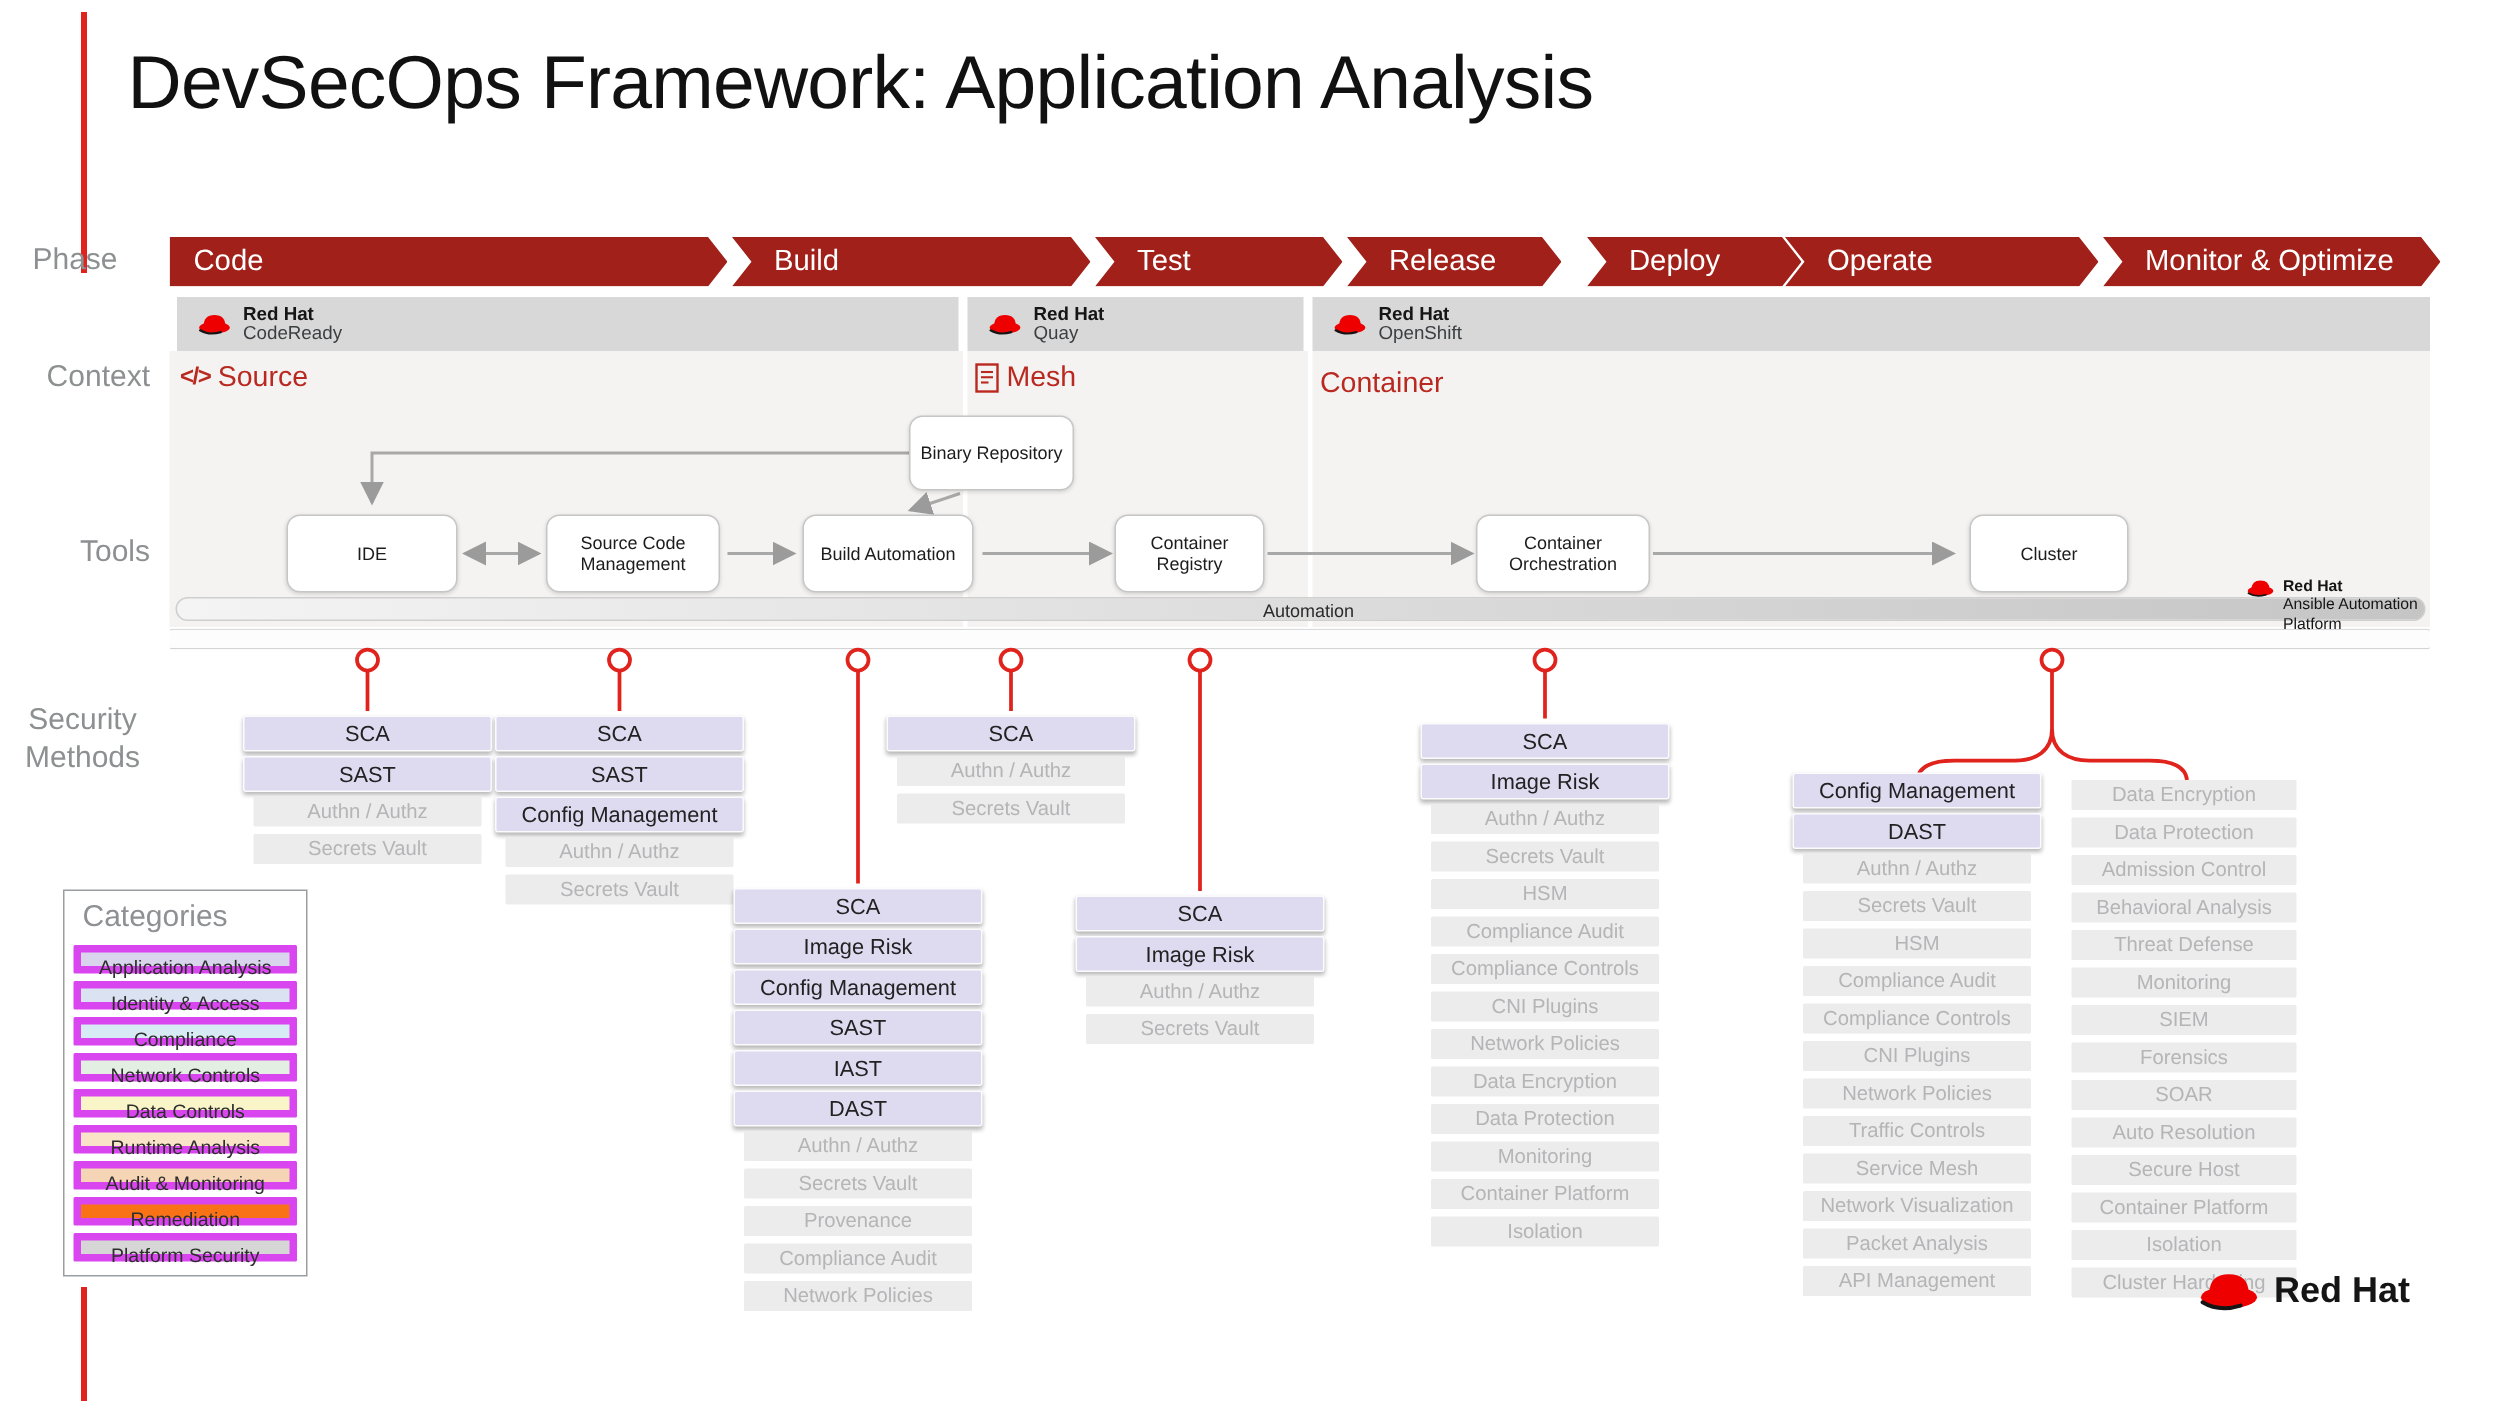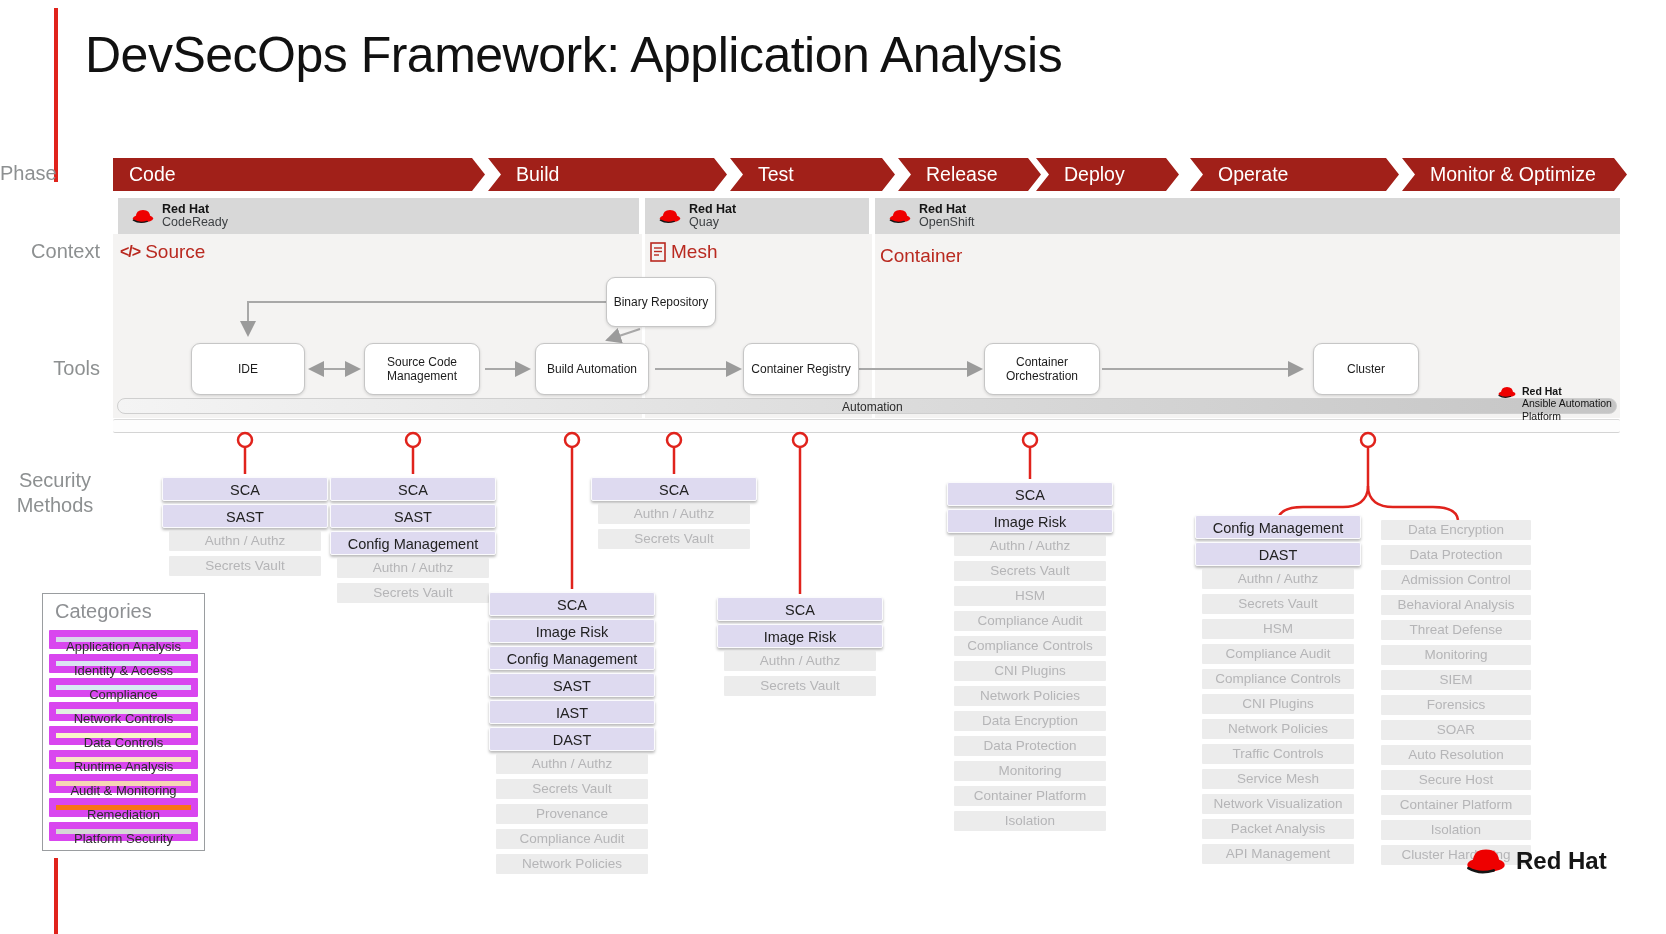--- a/index.html
+++ b/index.html
@@ -7,21 +7,21 @@
   .canvas {
     position:relative; width:1666px; height:934px; overflow:hidden;
     font-family:"Liberation Sans","DejaVu Sans",sans-serif; background:#fff; color:#151515;
   }
   .accent-line { position:absolute; width:4px; background:#e0231c; }
   .accent-top { left:54px; top:8px; height:174px; }
   .accent-bottom { left:54px; top:858px; height:76px; }
   .page-title { position:absolute; left:85px; top:26px; font-size:50px; font-weight:300; letter-spacing:-0.5px; color:#111; }
 
   .row-label { position:absolute; color:#8d9091; font-size:20px; }
-  .lbl-phase { left:0; top:162px; width:100px; text-align:left; }
+  .lbl-phase { left:0; top:162px; width:100px; text-align:center; }
   .lbl-context { left:0; top:240px; width:100px; text-align:right; }
   .lbl-tools { left:0; top:357px; width:100px; text-align:right; }
   .lbl-secmethods { left:2px; top:468px; width:106px; text-align:center; line-height:1.25; }
 
   
   .phase-seg { position:absolute; top:158px; height:33px; background:#a12019; color:#fff;
     font-size:19.5px; line-height:33px; padding-left:28px;
     clip-path:polygon(0 0, calc(100% - 13px) 0, 100% 50%, calc(100% - 13px) 100%, 0 100%, 13px 50%); }
   .phase-seg.first { clip-path:polygon(0 0, calc(100% - 13px) 0, 100% 50%, calc(100% - 13px) 100%, 0 100%); padding-left:16px; }
 
@@ -57,21 +57,21 @@
     white-space:nowrap; overflow:hidden; }
   .mbox.hl { width:100%; height:24px; line-height:24px; margin-bottom:3px; background:#dedaf0; color:#222;
     font-size:14.5px; border:1px solid #fbfbfd; box-shadow:0 2px 3px rgba(0,0,0,.28); border-radius:2px; }
   .narrow .mbox { width:100%; }
 
   
   .legend { position:absolute; left:42px; top:593px; width:163px; height:258px; background:#fff;
     border:1.5px solid #9a9da0; z-index:5; padding-top:6px; }
   .legend-title { color:#8e9093; font-size:20px; margin:0 0 7px 12px; }
   .cat-item { width:149px; height:19px; line-height:19px; margin:0 auto 5px auto; text-align:center;
-    font-size:13px; color:#2e2e2e; border:7px solid #d946ef; border-radius:1px; }
+    font-size:13px; color:#2e2e2e; border:5px solid #d946ef; border-radius:1px; }
 
   .ansible-logo { position:absolute; left:1497px; top:385px; display:flex; gap:5px; z-index:6; }
   .ansible-text { line-height:1.18; font-size:10.5px; color:#151515; }
   .ansible-text b { font-size:10.5px; }
 
   .footer-logo { position:absolute; left:1464px; top:846px; display:flex; align-items:center; gap:8px; z-index:6; }
   .footer-brand { font-size:24px; font-weight:bold; color:#151515; }
 
   .hat { display:inline-block; }
 </style>
@@ -99,21 +99,21 @@
   <div class="row-label lbl-tools">Tools</div>
   <div class="row-label lbl-secmethods">
     <div>Security</div>
     <div>Methods</div>
   </div>
 
   <div class="phase-seg" style="left:488px;width:239px;">Build</div>
   <div class="phase-seg first" style="left:113px;width:372px;">Code</div>
   <div class="phase-seg" style="left:730px;width:165px;">Test</div>
   <div class="phase-seg" style="left:898px;width:143px;">Release</div>
-  <div class="phase-seg" style="left:1036px;width:143px;">Deploy</div>
+  <div class="phase-seg" style="left:1058px;width:143px;">Deploy</div>
   <div class="phase-seg" style="left:1190px;width:209px;">Operate</div>
   <div class="phase-seg" style="left:1402px;width:225px;">Monitor &amp; Optimize</div>
 
   <div class="prod-band" style="left:118px;width:521px;">
     <svg class="hat" width="24" height="16">
         <use href="#hat"></use>
       </svg>
     <div class="prod-text">
       <div class="prod-brand">Red Hat</div>
       <div class="prod-name">CodeReady</div>
@@ -201,21 +201,21 @@
       <circle cx="800" cy="440" r="7"></circle>
       <circle cx="1030" cy="440" r="7"></circle>
       <circle cx="1368" cy="440" r="7"></circle>
     </g>
   </svg>
 
   <div class="tool-box" style="left:191px;top:343px;width:114px;height:52px;">IDE</div>
   <div class="tool-box" style="left:364px;top:343px;width:116px;height:52px;">Source Code Management</div>
   <div class="tool-box" style="left:535px;top:343px;width:114px;height:52px;">Build Automation</div>
   <div class="tool-box" style="left:606px;top:277px;width:110px;height:50px;">Binary Repository</div>
-  <div class="tool-box" style="left:743px;top:343px;width:116px;height:52px;">Container Registry</div>
+  <div class="tool-box" style="left:743px;top:343px;width:100px;height:52px;">Container Registry</div>
   <div class="tool-box" style="left:984px;top:343px;width:116px;height:52px;">Container Orchestration</div>
   <div class="tool-box" style="left:1313px;top:343px;width:106px;height:52px;">Cluster</div>
 
   <div class="ansible-logo">
     <svg class="hat" width="20" height="14">
         <use href="#hat"></use>
       </svg>
     <div class="ansible-text">
       <div><b>Red Hat</b></div>
       <div>Ansible Automation</div>

